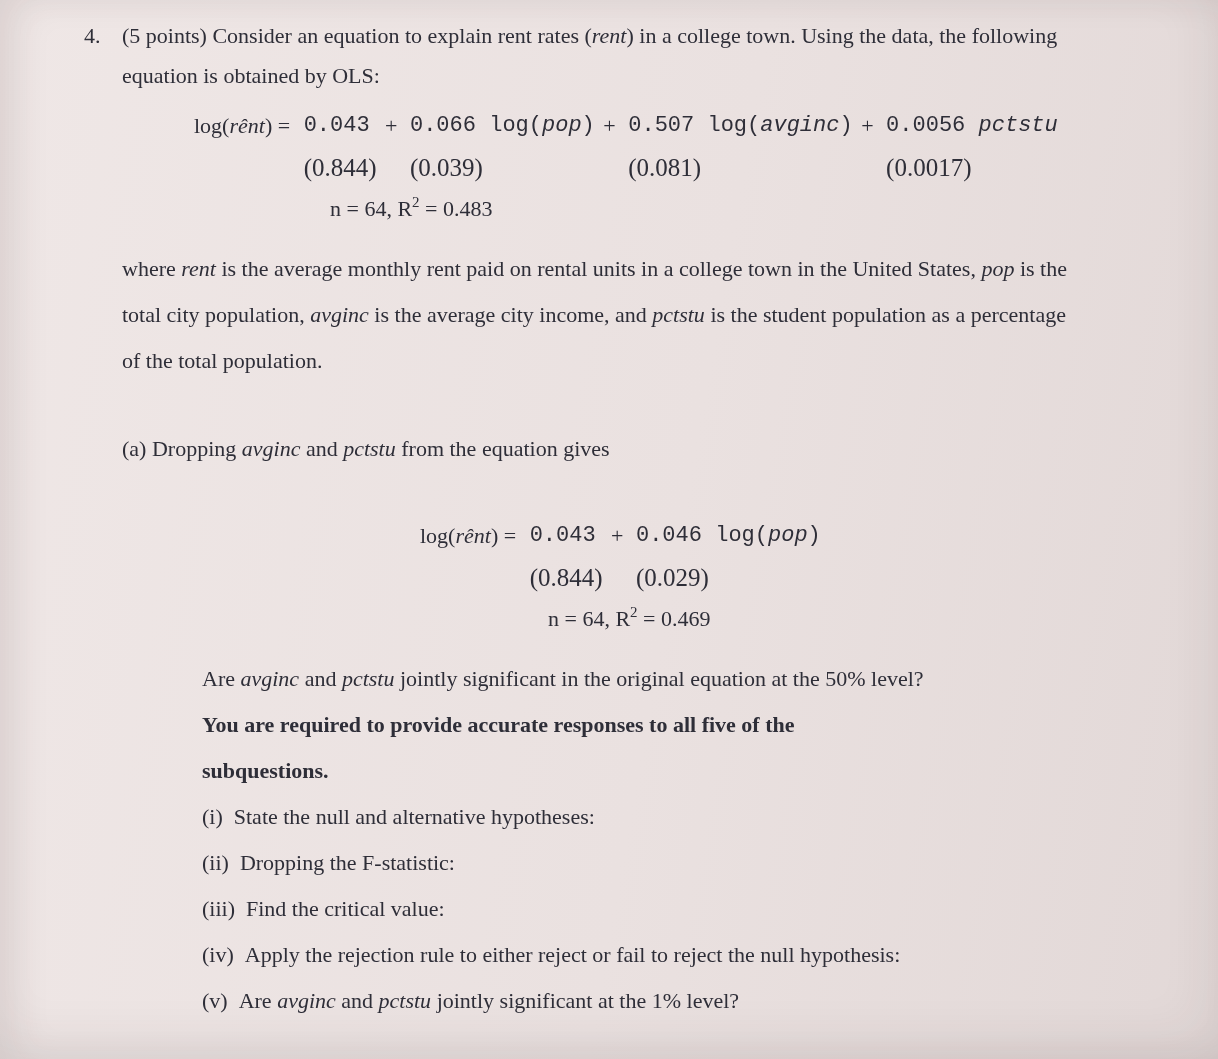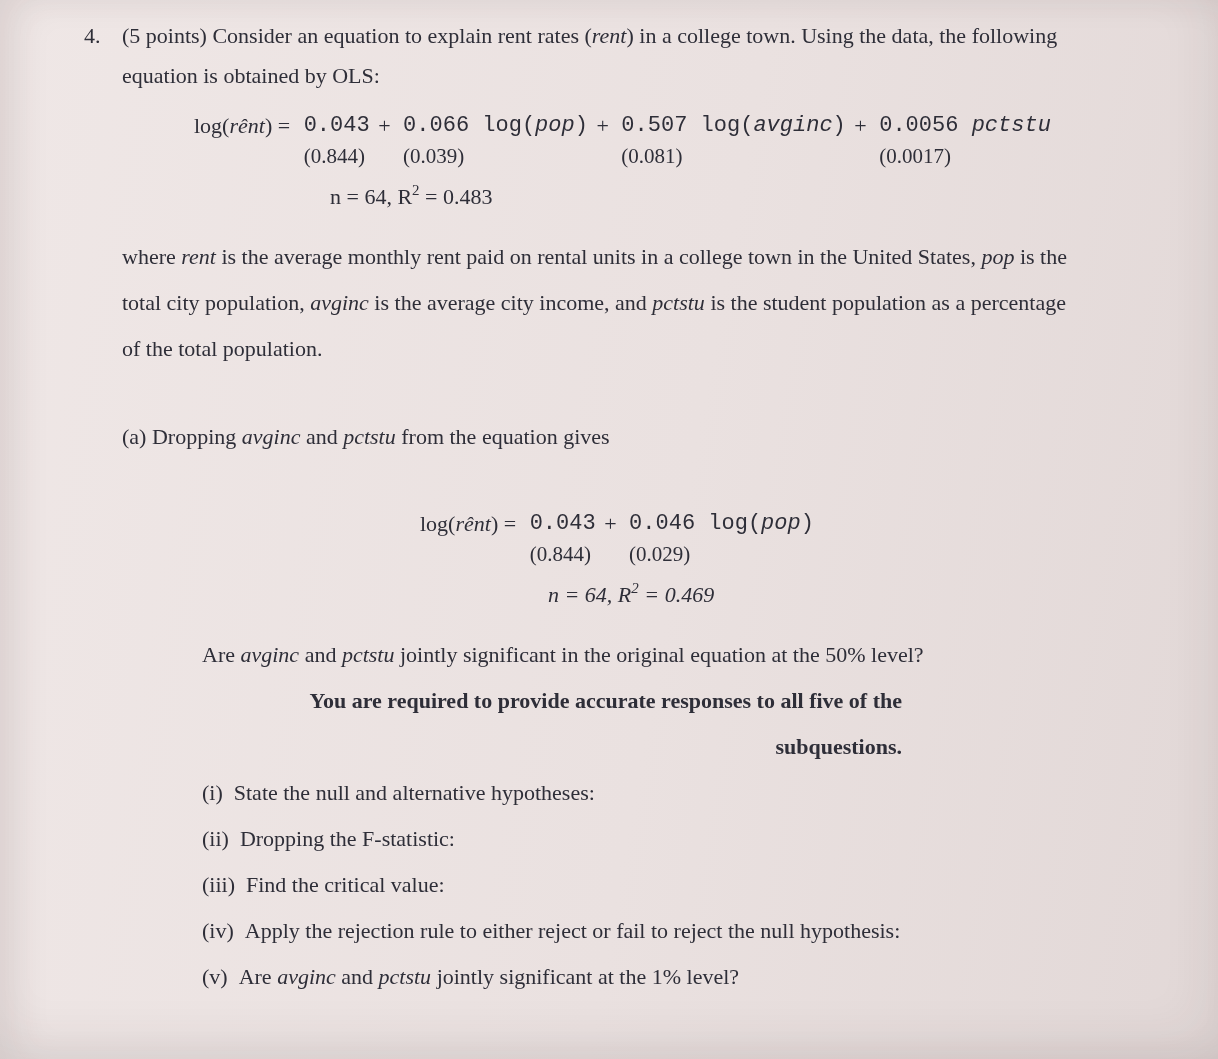--- a/index.html
+++ b/index.html
@@ -70,39 +70,38 @@
     text-align: left;
   }
   .eq-top {
     display: block;
     line-height: 32px;
     font-family: Liberation Mono, monospace;
   }
   .eq-se {
     display: block;
     line-height: 28px;
-    font-size: 21px;
+    font-size: 25px;
+    margin-top: 12px;
   }
   .eq1 .eq-stats {
     margin: 12px 0 0 136px;
   }
   .eq2 .eq-stats {
     margin: 12px 0 0 128px;
-    font-style: italic;
   }
   .sub-content {
     margin: 24px 0 0 80px;
     width: 880px;
   }
   .sub-para {
     line-height: 46px;
   }
   .req-para {
     max-width: 700px;
-    text-align: right;
   }
   .item {
     line-height: 46px;
     margin: 0;
   }
   .item-label {
     margin-right: 11px;
   }
   .it { font-style: italic; }
   .bd { font-weight: bold; }

